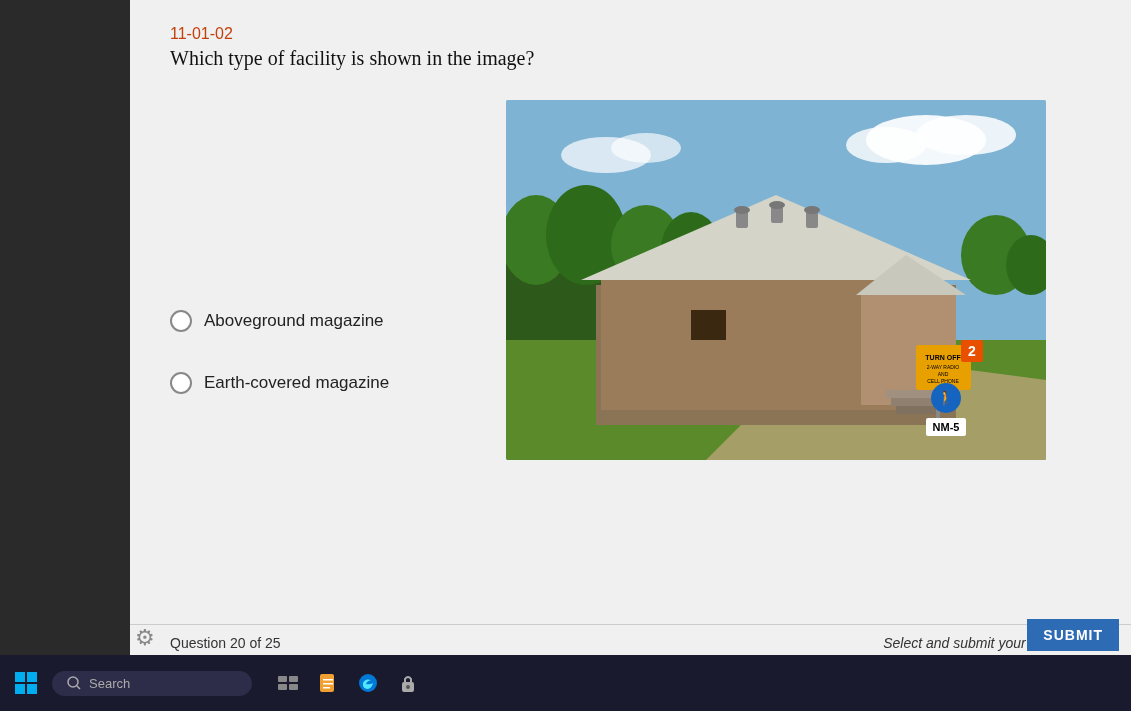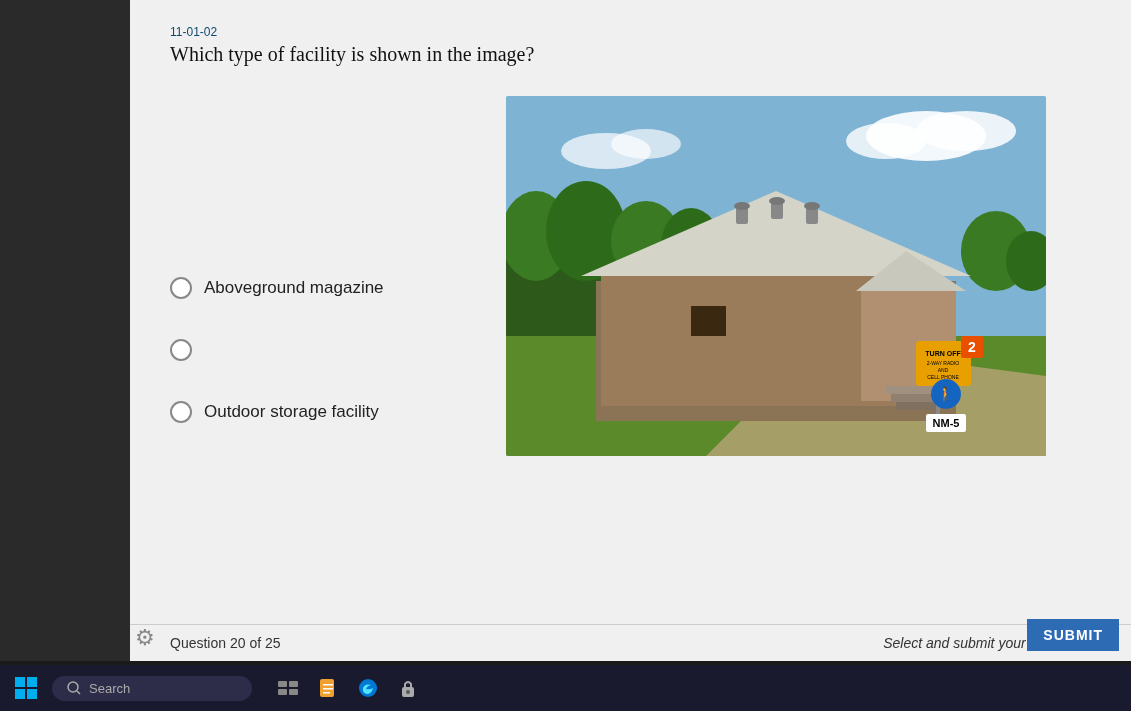--- a/index.html
+++ b/index.html
@@ -26,22 +26,22 @@
     }
 
     .quiz-content {
       flex: 1;
       padding: 25px 40px 20px 40px;
       display: flex;
       flex-direction: column;
     }
 
     .question-code {
-      font-size: 12px;
-      color: #0c4a6e;
+      font-size: 16px;
+      color: #c2410c;
       margin-bottom: 4px;
     }
 
     .question-text {
       font-size: 20px;
       color: #111;
       margin-bottom: 30px;
       font-weight: 400;
       font-family: Liberation Serif, serif;
     }
@@ -122,21 +122,21 @@
       color: #333;
       font-style: italic;
     }
 
     
     .taskbar {
       position: absolute;
       bottom: 0;
       left: 0;
       right: 0;
-      height: 46px;
+      height: 56px;
       background: #1a1a2e;
       display: flex;
       align-items: center;
       padding: 0 10px;
     }
 
     .taskbar-left {
       display: flex;
       align-items: center;
       gap: 10px;
@@ -241,27 +241,24 @@
 
       <div class="options-panel">
 
         <div class="option-item">
           <div class="radio-circle"></div>
           <span class="option-label">Aboveground magazine</span>
         </div>
 
         <div class="option-item">
           <div class="radio-circle"></div>
+          <span class="option-label">Earth-covered magazine</span>
         </div>
 
 
-        <div class="option-item">
-          <div class="radio-circle"></div>
-          <span class="option-label">Outdoor storage facility</span>
-        </div>
 
       </div>
 
       <div class="image-panel">
         <div class="facility-image">
           <svg viewBox="0 0 540 360" xmlns="http://www.w3.org/2000/svg">
 
             <rect x="0" y="0" width="540" height="360" fill="#7fb3d3"></rect>
 
             <ellipse cx="420" cy="40" rx="60" ry="25" fill="white" opacity="0.9"></ellipse>

